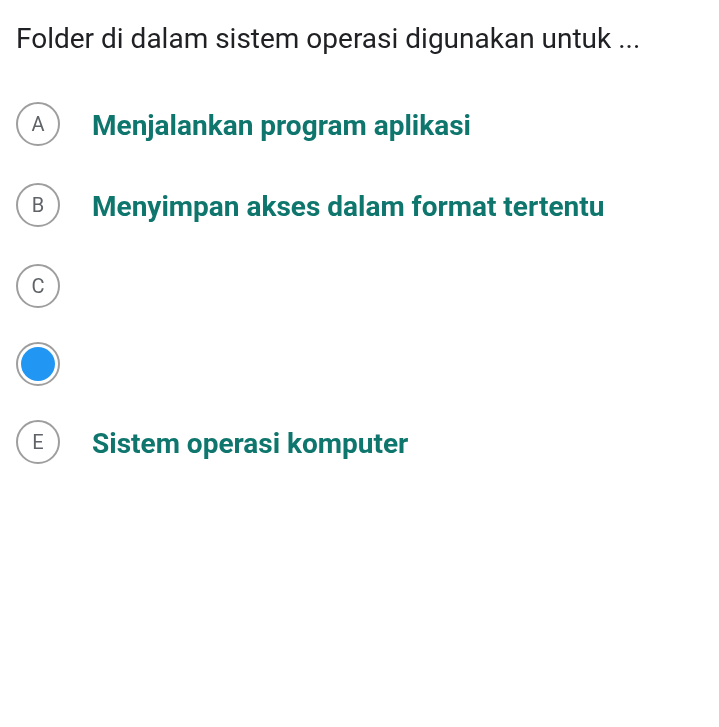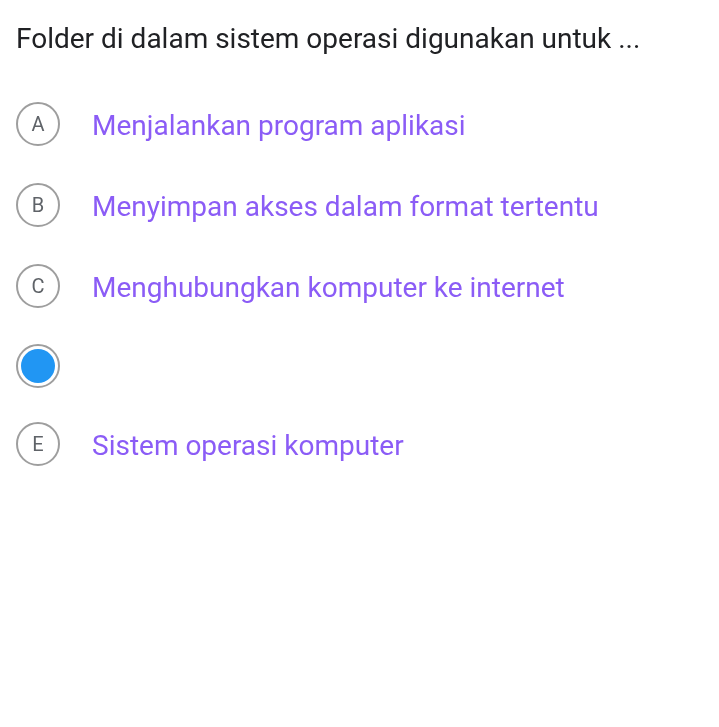--- a/index.html
+++ b/index.html
@@ -52,23 +52,23 @@
     }
     .radio-inner {
       width: 100%;
       height: 100%;
       border-radius: 50%;
       background: #2196f3;
     }
     .option-text {
       font-size: 28px;
       line-height: 1.6;
-      color: #8b5cf6;
+      color: #0f766e;
       padding-top: 4px;
-      font-weight: 400;
+      font-weight: 700;
     }
   </style>
 </head>
 <body>
 
 <div class="question">Folder di dalam sistem operasi digunakan untuk ...</div>
 
 <div class="options">
 
   <div class="option">
@@ -76,21 +76,20 @@
     <div class="option-text">Menjalankan program aplikasi</div>
   </div>
 
   <div class="option">
     <div class="radio-circle">B</div>
     <div class="option-text">Menyimpan akses dalam format tertentu</div>
   </div>
 
   <div class="option">
     <div class="radio-circle">C</div>
-    <div class="option-text">Menghubungkan komputer ke internet</div>
   </div>
 
   <div class="option">
     <div class="radio-circle selected">
       <div class="radio-inner"></div>
     </div>
   </div>
 
   <div class="option">
     <div class="radio-circle">E</div>

